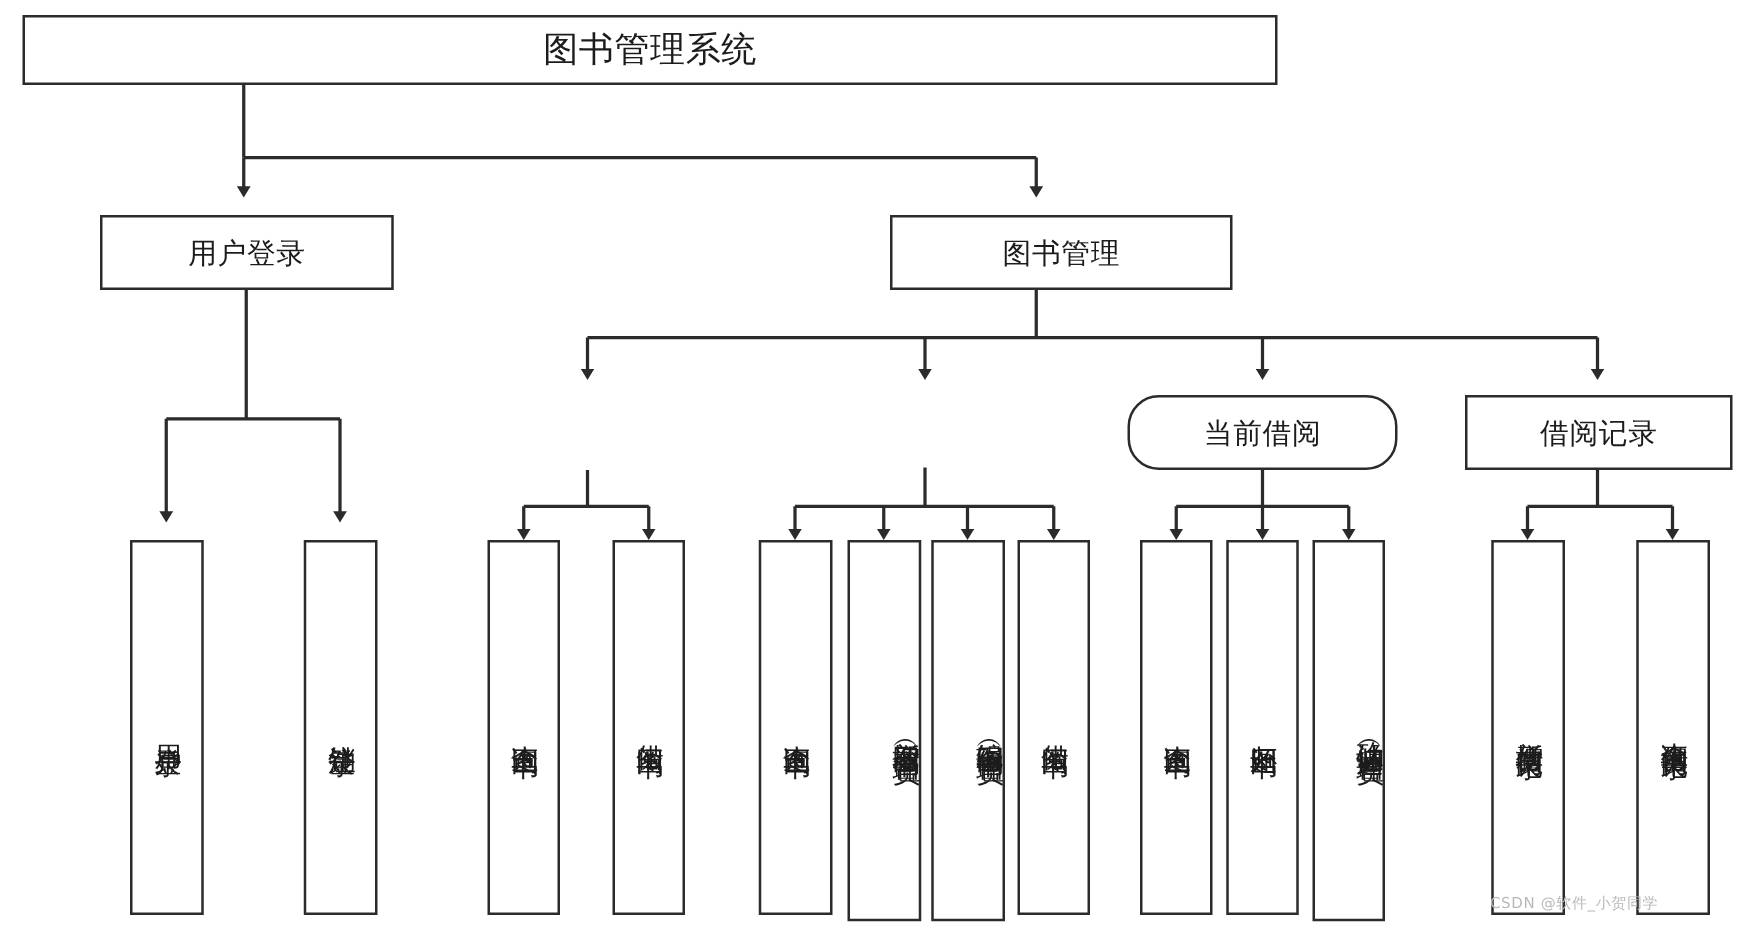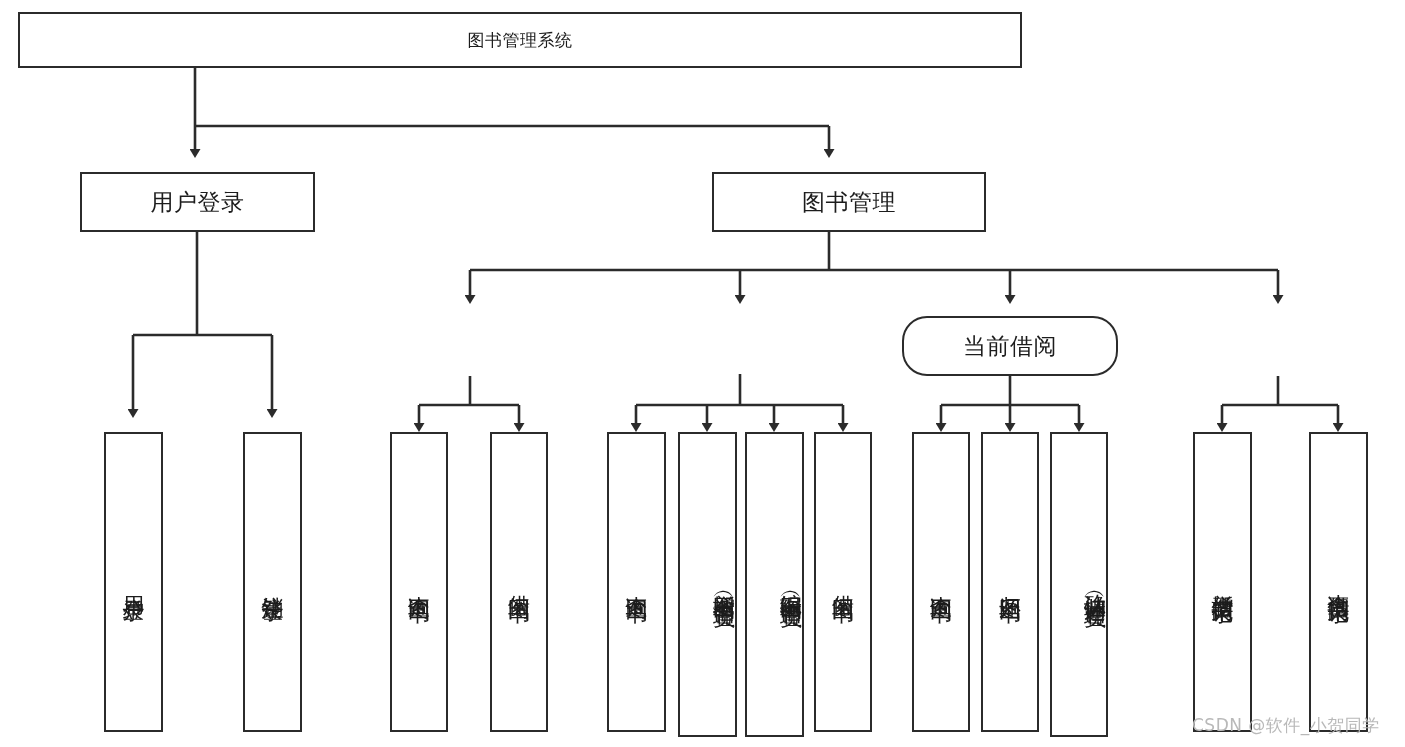--- a/index.html
+++ b/index.html
@@ -48,25 +48,25 @@
     line-height: 1;
     padding-top: 6px;
     padding-bottom: 6px;
     align-items: flex-start;
     justify-content: center;
   }
   .node.vert.mid {
     align-items: center;
   }
   .node.root {
-    font-size: 17px;
+    font-size: 28px;
   }
   .watermark {
     position: absolute;
-    font-size: 17px;
+    font-size: 12px;
     color: #b9b9b9;
     white-space: nowrap;
     letter-spacing: 0.5px;
   }
 </style>
 </head>
 <body>
 
 <div id="stage">
 
@@ -119,20 +119,21 @@
       <path d="M1338,405 L1338,424" marker-end="url(#arrow)"></path>
     </g>
   </svg>
 
   <div class="node horiz root" style="left:18px; top:12px; width:1004px; height:56px;">图书管理系统</div>
 
   <div class="node horiz" style="left:80px; top:172px; width:235px; height:60px;">用户登录</div>
   <div class="node horiz" style="left:712px; top:172px; width:274px; height:60px;">图书管理</div>
 
   <div class="node horiz" style="left:902px; top:316px; width:216px; height:60px;border-radius:25px;">当前借阅</div>
+  <div class="node horiz" style="left:1172px; top:316px; width:214px; height:60px;">借阅记录</div>
 
   <div class="node vert mid" style="left:104px; top:432px; width:59px; height:300px;">用户登录</div>
   <div class="node vert mid" style="left:243px; top:432px; width:59px; height:300px;">注销登录</div>
 
   <div class="node vert mid" style="left:390px; top:432px; width:58px; height:300px;">查询图书</div>
   <div class="node vert mid" style="left:490px; top:432px; width:58px; height:300px;">借阅图书</div>
 
   <div class="node vert mid" style="left:607px; top:432px; width:59px; height:300px;">查询图书</div>
   <div class="node vert" style="left:678px; top:432px; width:59px; height:305px;">新增图书（管理员）</div>
   <div class="node vert" style="left:745px; top:432px; width:59px; height:305px;">编辑图书（管理员）</div>

